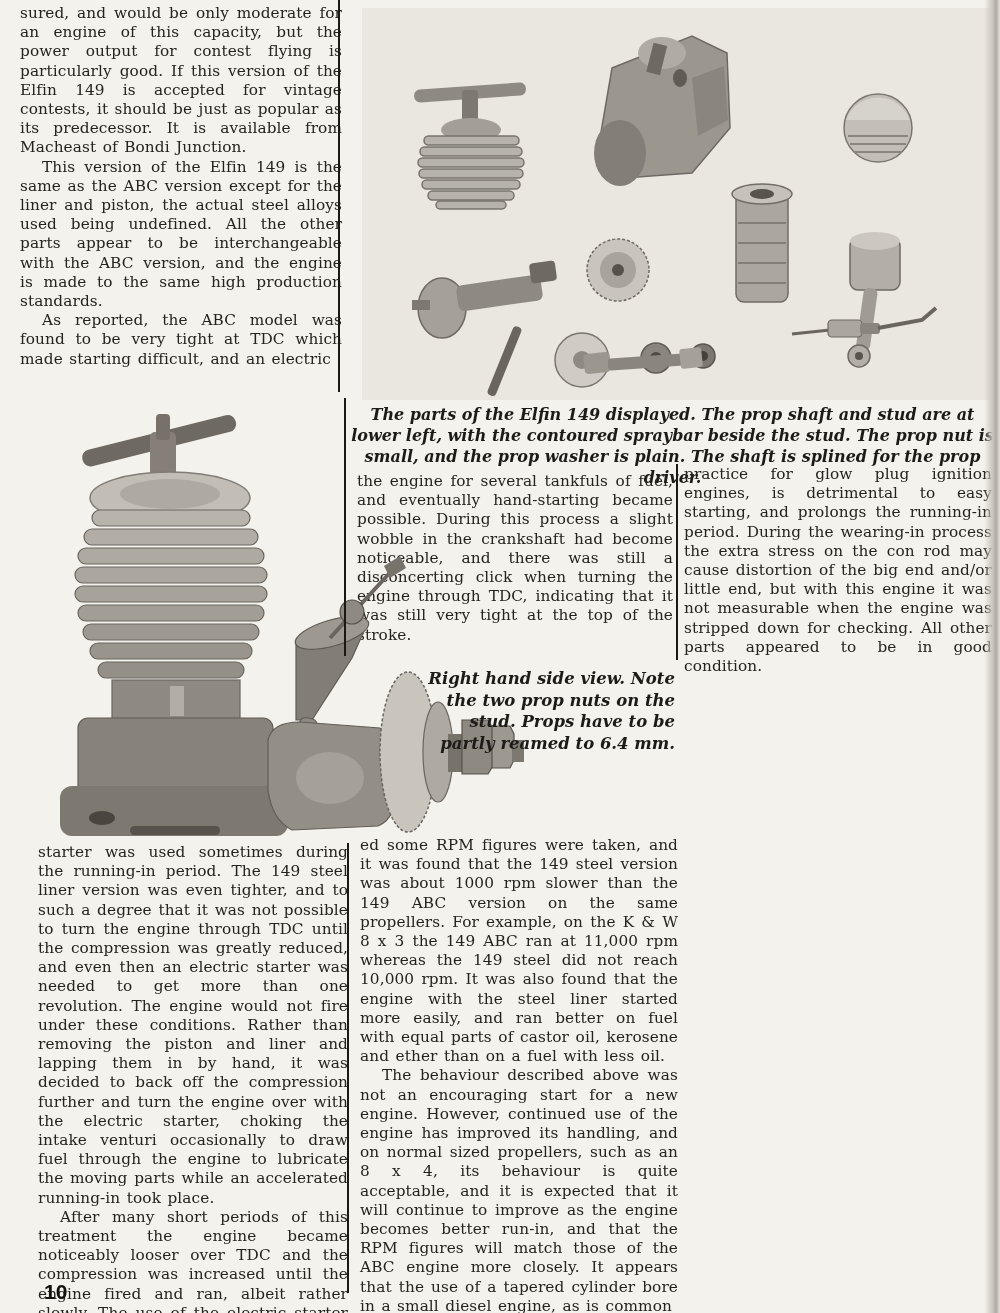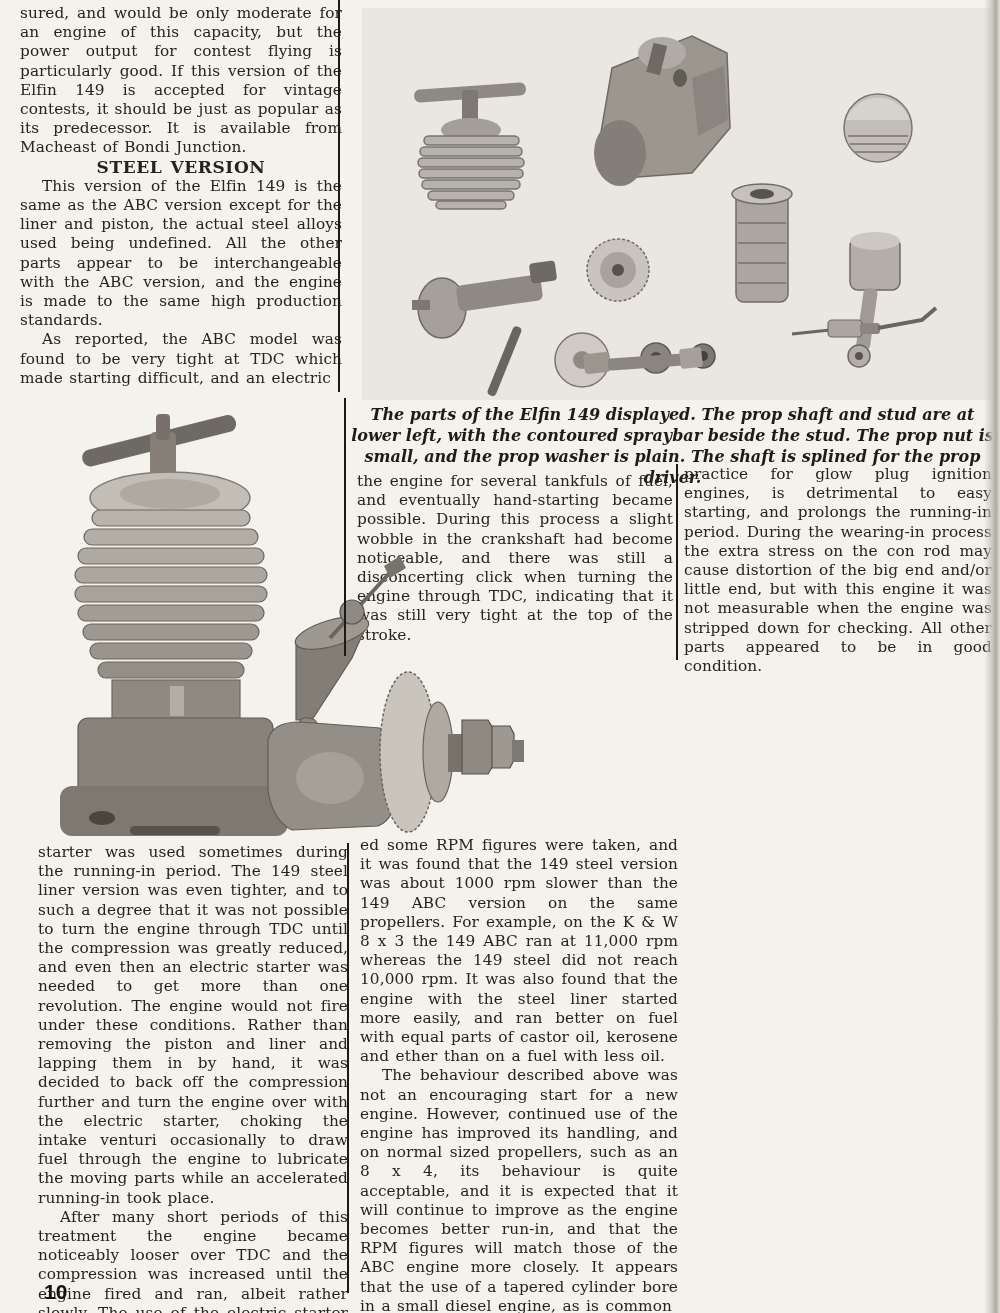--- a/index.html
+++ b/index.html
@@ -128,21 +128,20 @@
         <line x1="430" y1="326" x2="468" y2="322" stroke="#6a665f" stroke-width="3"></line>
         <rect x="466" y="312" width="34" height="17" rx="4" fill="#aba7a0" stroke="#6e6a63" stroke-width="1.2"></rect>
         <rect x="498" y="315" width="20" height="11" rx="3" fill="#8a867f"></rect>
         <path d="M516 320 L560 312 L574 300" stroke="#6a665f" stroke-width="4" fill="none"></path>
       </g>
     </svg>
   </div>
 
   <div class="col body-text" style="left:20px;top:4px;width:322px;">
     <p>sured, and would be only moderate for an engine of this capacity, but the power output for contest flying is particularly good. If this version of the Elfin 149 is accepted for vintage contests, it should be just as popular as its predecessor. It is available from Macheast of Bondi Junction.</p>
-    <p class="section-heading">STEEL VERSION</p>
     <p class="indent">This version of the Elfin 149 is the same as the ABC version except for the liner and piston, the actual steel alloys used being undefined. All the other parts appear to be interchangeable with the ABC version, and the engine is made to the same high production standards.</p>
     <p class="indent">As reported, the ABC model was found to be very tight at TDC which made starting difficult, and an electric</p>
   </div>
 
   <div class="col caption caption-center" style="left:350px;top:404px;width:645px;">The parts of the Elfin 149 displayed. The prop shaft and stud are at lower left, with the contoured spraybar beside the stud. The prop nut is small, and the prop washer is plain. The shaft is splined for the prop driver.</div>
 
   <div class="col body-text" style="left:357px;top:472px;width:316px;">
     <p>the engine for several tankfuls of fuel, and eventually hand-starting became possible. During this process a slight wobble in the crankshaft had become noticeable, and there was still a disconcerting click when turning the engine through TDC, indicating that it was still very tight at the top of the stroke.</p>
   </div>
 
@@ -208,20 +207,21 @@
 
       <g>
         <rect x="448" y="344" width="16" height="38" fill="#77736b"></rect>
         <path d="M462 330 l26 0 l6 10 l0 34 l-6 10 l-26 0 Z" fill="#8e8a82" stroke="#57534c" stroke-width="1.2"></path>
         <path d="M492 336 l18 0 l4 8 l0 26 l-4 8 l-18 0 Z" fill="#9d9991" stroke="#57534c" stroke-width="1.2"></path>
         <rect x="512" y="350" width="12" height="22" fill="#7d7971"></rect>
       </g>
     </svg>
   </div>
 
+  <div class="col caption caption-right" style="left:420px;top:668px;width:255px;">Right hand side view. Note the two prop nuts on the stud. Props have to be partly reamed to 6.4 mm.</div>
 
   <div class="col body-text" style="left:38px;top:843px;width:310px;">
     <p>starter was used sometimes during the running-in period. The 149 steel liner version was even tighter, and to such a degree that it was not possible to turn the engine through TDC until the compression was greatly reduced, and even then an electric starter was needed to get more than one revolution. The engine would not fire under these conditions. Rather than removing the piston and liner and lapping them in by hand, it was decided to back off the compression further and turn the engine over with the electric starter, choking the intake venturi occasionally to draw fuel through the engine to lubricate the moving parts while an accelerated running-in took place.</p>
     <p class="indent">After many short periods of this treatment the engine became noticeably looser over TDC and the compression was increased until the engine fired and ran, albeit rather slowly. The use of the electric starter was continued in order to run</p>
   </div>
 
   <div class="col body-text" style="left:360px;top:836px;width:318px;">
     <p>ed some RPM figures were taken, and it was found that the 149 steel version was about 1000 rpm slower than the 149 ABC version on the same propellers. For example, on the K &amp; W 8 x 3 the 149 ABC ran at 11,000 rpm whereas the 149 steel did not reach 10,000 rpm. It was also found that the engine with the steel liner started more easily, and ran better on fuel with equal parts of castor oil, kerosene and ether than on a fuel with less oil.</p>
     <p class="indent">The behaviour described above was not an encouraging start for a new engine. However, continued use of the engine has improved its handling, and on normal sized propellers, such as an 8 x 4, its behaviour is quite acceptable, and it is expected that it will continue to improve as the engine becomes better run-in, and that the RPM figures will match those of the ABC engine more closely. It appears that the use of a tapered cylinder bore in a small diesel engine, as is common</p>
   </div>

